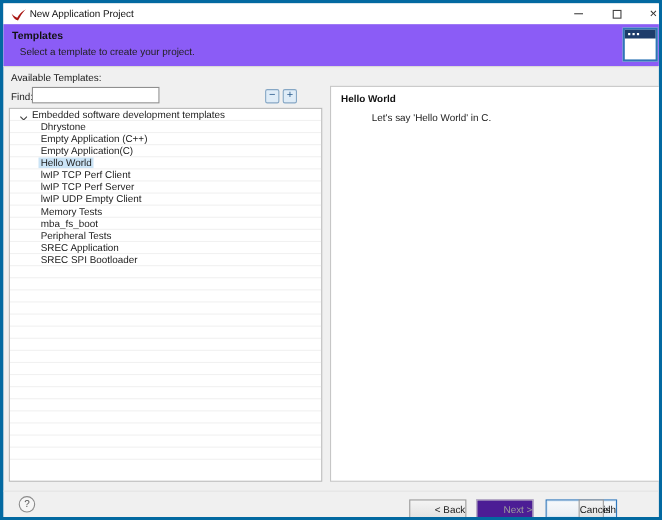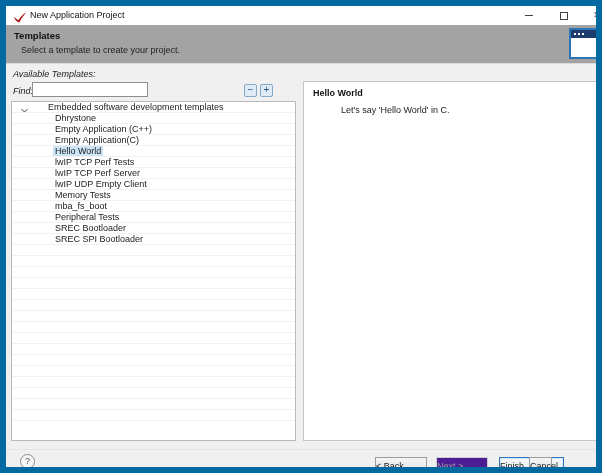--- a/index.html
+++ b/index.html
@@ -1,61 +1,61 @@
 <!DOCTYPE html>
 <html><head>
 <meta charset="utf-8">
 <style>
   * { margin:0; padding:0; box-sizing:border-box; }
   html,body { width:602px; height:473px; font-family:"Liberation Sans", sans-serif; }
-  .dialog { position:relative; width:602px; height:473px; background:#f0f0f0; border:6px solid #0369a1; overflow:hidden; }
+  .dialog { position:relative; width:602px; height:473px; background:#f0f0f0; border:3px solid #0369a1; overflow:hidden; }
 
   
   .titlebar { position:absolute; left:0; top:0; width:100%; height:19px; background:#ffffff; }
   .app-logo { position:absolute; left:7px; top:4px; width:14px; height:12px; }
   .win-title { position:absolute; left:24px; top:4px; font-size:9px; color:#111; white-space:nowrap; }
   .winctl { position:absolute; top:0; width:20px; height:19px; display:flex; align-items:center; justify-content:center; }
   .ctl-min-glyph { width:8px; height:1px; background:#444; }
   .ctl-max-glyph { width:8px; height:8px; border:1px solid #444; background:transparent; }
   .ctl-close-glyph { font-size:9px; color:#333; line-height:9px; }
 
   
-  .banner { position:absolute; left:0; top:19px; width:100%; height:38px; background:#a3a3a3;padding-left:36px; }
+  .banner { position:absolute; left:0; top:19px; width:100%; height:38px; background:#8b5cf6;padding-left:36px; }
   .banner-title { position:absolute; left:8px; top:5px; font-size:9.5px; font-weight:bold; color:#111; }
   .banner-subtitle { position:absolute; left:15px; top:20px; font-size:9px; color:#222; }
   .banner-sep { position:absolute; left:0; top:57px; width:100%; height:1px; background:#dadada; }
   .wiz-icon { position:absolute; left:563px; top:22px; width:32px; height:31px; border:2px solid #2e75b6; background:#fff; }
   .wiz-bar { height:8px; background:#1d3c6b; display:flex; align-items:center; gap:2px; padding-left:3px; }
   .wiz-dot { width:2px; height:2px; background:#fff; }
 
   
-  .lbl { position:absolute; font-size:9px; color:#1b1b1b; white-space:nowrap;font-style:italic; }
+  .lbl { position:absolute; font-size:9px; color:#1b1b1b; white-space:nowrap; }
   .available-lbl { left:7px; top:63px; }
   .find-lbl { left:7px; top:80px; }
   .find-input { position:absolute; left:26px; top:76px; width:116px; height:15px; border:1px solid #8f8f8f; background:#fff; font-size:9px; padding:0 3px; font-family:"Liberation Sans", sans-serif; }
   .tool { position:absolute; top:78px; width:13px; height:13px; border:1px solid #86a7c5; background:#dfecf7; border-radius:2px; color:#295a8c; font-size:10px; line-height:10px; text-align:center; cursor:default; }
   .tool.collapse { left:238px; }
   .tool.expand { left:254px; }
 
   
   .list { position:absolute; left:5px; top:95px; width:285px; height:340px; background:#fff; border:1px solid #b9b9b9; overflow:hidden; }
-  .row { height:11px; line-height:10px; font-size:9px; color:#1c1c1c; border-bottom:1px solid #f1f1f1; padding-left:43px; white-space:nowrap; overflow:hidden; }
-  .row.group { padding-left:36px; position:relative; font-size:9px; }
+  .row { height:11px; line-height:10px; font-size:9px; color:#1c1c1c; border-bottom:1px solid #f1f1f1; padding-left:28px; white-space:nowrap; overflow:hidden; }
+  .row.group { padding-left:20px; position:relative; font-size:9px; }
   .row .sel { display:inline-block; background:#cbe4f6; padding:0 2px; margin-left:-2px; }
   .chev { position:absolute; left:9px; top:3px; }
 
   
   .desc { position:absolute; left:297px; top:75px; width:300px; height:360px; background:#fff; border:1px solid #c6c6c6; }
   .desc-title { position:absolute; left:9px; top:6px; font-size:9px; font-weight:bold; color:#111; }
   .desc-body { position:absolute; left:9px; top:23px; font-size:9px; color:#222;margin-left:28px; }
 
   
   .footer-sep { position:absolute; left:0; top:443px; width:100%; height:1px; background:#e3e3e3; }
   .help-btn { position:absolute; left:14px; top:448px; width:15px; height:15px; border:1px solid #8b8b8b; border-radius:50%; color:#555; font-size:9px; line-height:13px; text-align:center; background:#f6f6f6; }
-  .btn { position:absolute; top:451px; height:17px; font-size:9px; font-family:"Liberation Sans", sans-serif; color:#1a1a1a; background:linear-gradient(#f4f4f4,#e3e3e3); border:1px solid #9c9c9c; text-align:left; padding:0; }
+  .btn { position:absolute; top:451px; height:17px; font-size:9px; font-family:"Liberation Sans", sans-serif; color:#1a1a1a; background:linear-gradient(#f4f4f4,#e3e3e3); border:1px solid #9c9c9c; text-align:right; padding:0; }
   .btn-back   { left:369px; width:52px; }
   .btn-next   { left:430px; width:52px; background:#4c1d95; border-color:#cfcfcf; color:#9d9d9d; }
   .btn-finish { left:493px; width:65px; border:1px solid #2f78bd; box-shadow:inset 0 0 0 1px #d6e7f5; background:linear-gradient(#f7f9fb,#e9eef3); }
   .btn-cancel { left:523px; width:23px; }
 </style>
 </head>
 <body>
 
 <div class="dialog">
 
@@ -102,27 +102,27 @@
         <svg width="7" height="5" viewBox="0 0 7 5">
             <polyline points="0.5,1 3.5,4 6.5,1" fill="none" stroke="#444" stroke-width="1"></polyline>
           </svg>
       </span>
       <span>Embedded software development templates</span>
     </div>
     <div class="row"><span>Dhrystone</span></div>
     <div class="row"><span>Empty Application (C++)</span></div>
     <div class="row"><span>Empty Application(C)</span></div>
     <div class="row"><span class="sel">Hello World</span></div>
-    <div class="row"><span>lwIP TCP Perf Tests</span></div>
+    <div class="row"><span>lwIP TCP Perf Client</span></div>
     <div class="row"><span>lwIP TCP Perf Server</span></div>
     <div class="row"><span>lwIP UDP Empty Client</span></div>
     <div class="row"><span>Memory Tests</span></div>
     <div class="row"><span>mba_fs_boot</span></div>
     <div class="row"><span>Peripheral Tests</span></div>
-    <div class="row"><span>SREC Bootloader</span></div>
+    <div class="row"><span>SREC Application</span></div>
     <div class="row"><span>SREC SPI Bootloader</span></div>
   <div class="row empty"></div>
       <div class="row empty"></div>
       <div class="row empty"></div>
       <div class="row empty"></div>
       <div class="row empty"></div>
       <div class="row empty"></div>
       <div class="row empty"></div>
       <div class="row empty"></div>
       <div class="row empty"></div>

